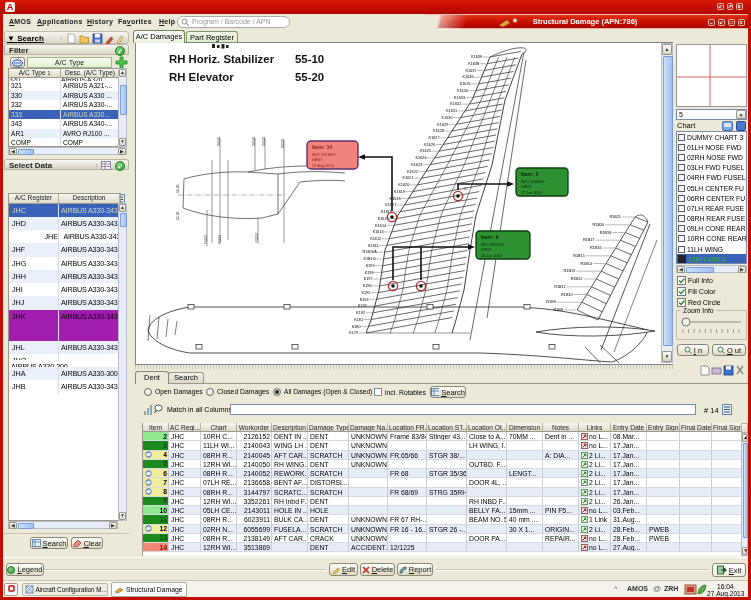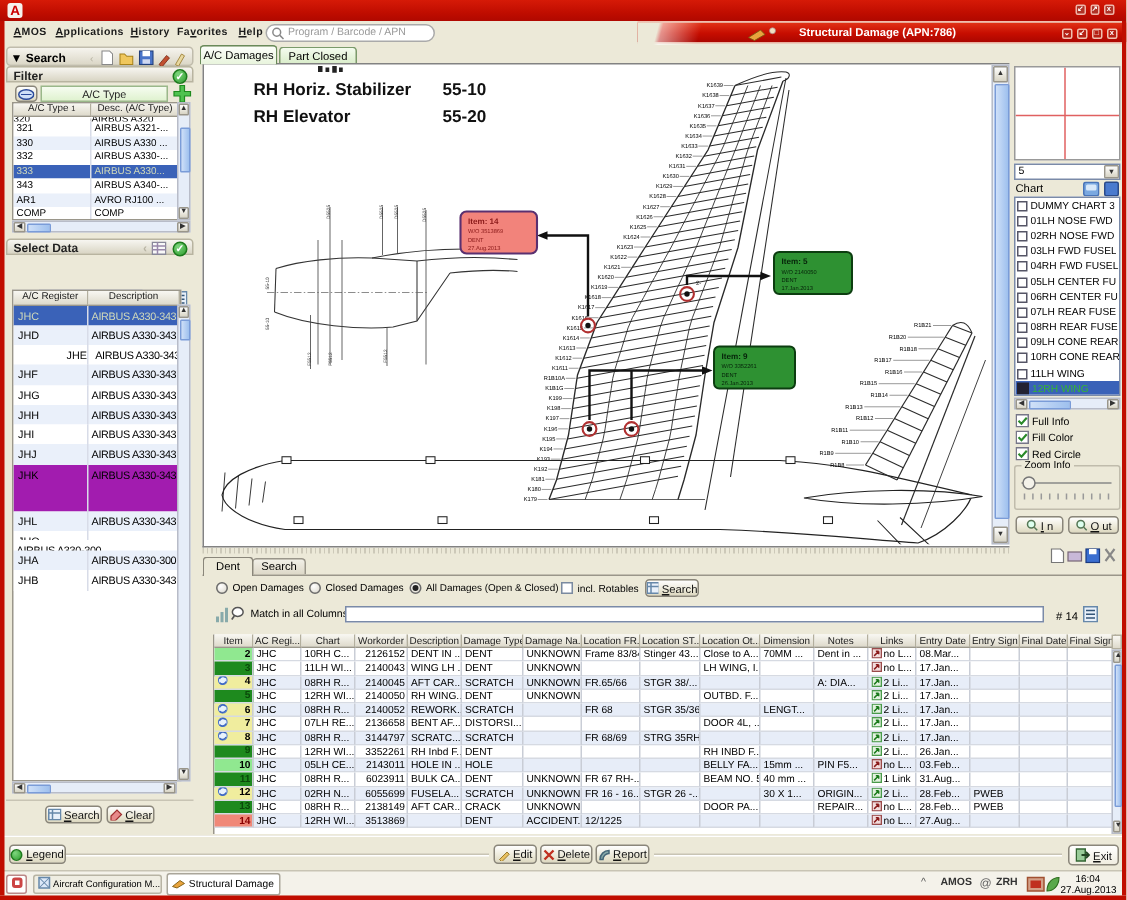--- a/index.html
+++ b/index.html
@@ -71,21 +71,21 @@
  <div class="t tt">Structural Damage (APN:786)</div>
  <div class="abs" style="left:283px;top:4px;display:flex;gap:3.5px;">
   <div class="wbtn2">⌄</div>
       <div class="wbtn2">↙</div>
       <div class="wbtn2">□</div>
       <div class="wbtn2">x</div>
  </div>
 </div>
 <div class="abs" id="lp">
 <div class="abs" style="left:0;top:2px;width:125px;height:13px;background:linear-gradient(#f6f4ee,#dbd7c7);border:1px solid #c0bcac;border-radius:3px;">
- <span class="b" style="position:absolute;left:2px;top:1.5px;font-size:8px;">▼ Search</span>
+ <span class="b" style="position:absolute;left:2px;top:1.5px;font-size:8px;text-decoration:underline;">▼ Search</span>
  <svg class="abs" style="right:2px;top:1px" width="66" height="11">
   <text x="0" y="8" font-size="7" fill="#b8b4a4">‹</text>
   <path d="M8,1 l5,0 l2,2 l0,7 l-7,0 Z" fill="#fff" stroke="#888" stroke-width="0.7"></path>
   <path d="M20,3 l3,0 l1.5,1.5 l4,0 l0,5.5 l-8.5,0 Z" fill="#f0c75c" stroke="#a8821a" stroke-width="0.7"></path>
   <rect x="33" y="1" width="9" height="9" fill="#4a74c8" stroke="#223f7a" stroke-width="0.7"></rect>
         <rect x="35" y="1" width="5" height="3.5" fill="#fff"></rect>
         <rect x="35" y="6.5" width="5" height="3" fill="#d0d8f0"></rect>
   <path d="M46,10 l5,-6 l2,1.6 l-5,6 Z" fill="#c05030" stroke="#702010" stroke-width="0.5"></path>
   <path d="M57,10 l4,-7 l2,1.2 l-4,7 Z" fill="#e8d8a0" stroke="#907020" stroke-width="0.5"></path>
  </svg>
@@ -256,21 +256,21 @@
       </svg>
  <span><u>S</u>earch</span>
     </div>
 <div class="abs btn" style="left:67px;top:508px;width:32px;height:12px;">
  <svg width="9" height="8">
         <path d="M1,5 l4,-4 l3,3 l-4,4 l-3,0 Z" fill="#e88a8a" stroke="#a03030" stroke-width="0.8"></path>
       </svg>
  <span><u>C</u>lear</span>
     </div>
 </div>
-<div class="abs tab" style="left:186px;top:31px;width:52px;height:12px;line-height:11px;">Part Closed</div>
+<div class="abs tab" style="left:186px;top:31px;width:52px;height:12px;line-height:11px;">Part Register</div>
 <div class="abs tab" style="left:133px;top:30px;width:52px;height:13px;line-height:12px;background:linear-gradient(#fcfefa,#e8f4dc);border-color:#6a8a5a;z-index:2;">A/C Damages</div>
 <div class="abs" id="chartbox"></div>
 <div class="abs" style="left:137px;top:43px;width:524px;height:320px;overflow:hidden;">
     <svg width="524" height="320" viewBox="0 0 524 320" style="position:absolute;left:0;top:0">
 <g font-family="Liberation Sans,sans-serif" font-weight="bold" fill="#111" font-size="11.4">
 <text x="32" y="20">RH Horiz. Stabilizer</text>
 <text x="158" y="20">55-10</text>
 <text x="32" y="38">RH Elevator</text>
 <text x="158" y="38">55-20</text>
 <path d="M75,1 h3 v4 h-3 Z M80,2 h2.5 v3 h-2.5 Z M84.5,1 h3 v4.5 h-3 Z M89,2 h2.5 v3 h-2.5 Z" fill="#222"></path>

